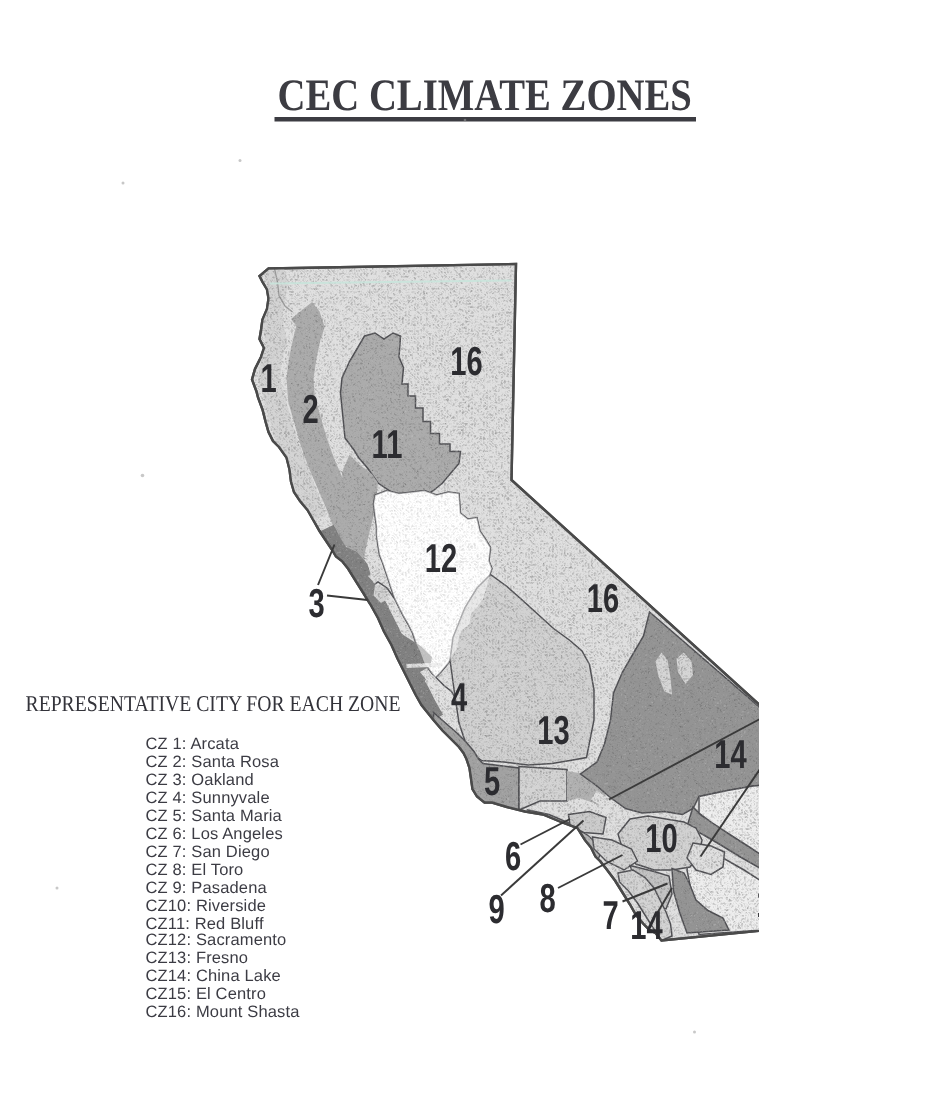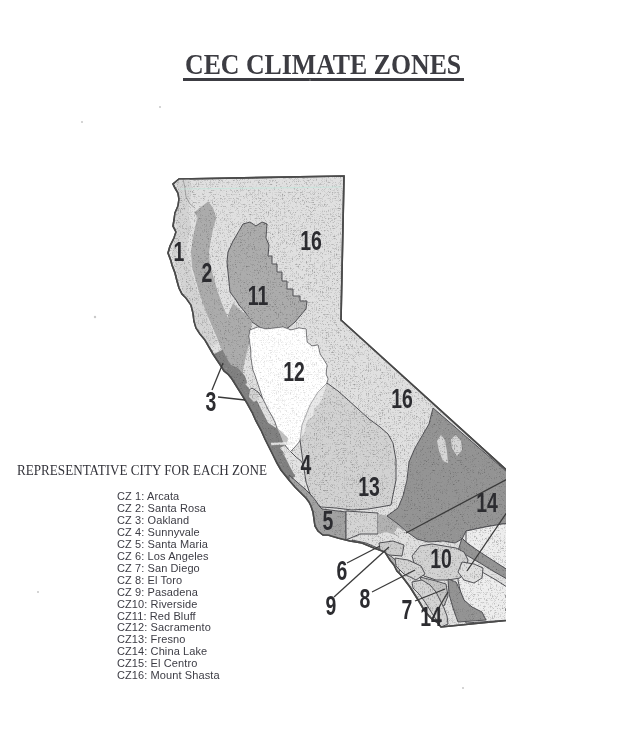--- a/index.html
+++ b/index.html
@@ -6,21 +6,21 @@
   #page{position:relative;width:506px;height:744px;overflow:hidden;background:#ffffff;
         font-family:"Liberation Sans",sans-serif;}
   #title{position:absolute;left:185px;top:49px;white-space:nowrap;
          font-family:"Liberation Serif",serif;font-weight:bold;font-size:30px;
          line-height:30px;color:#3c3c42;transform:scaleX(0.86);transform-origin:0 0;}
   #underline{position:absolute;left:183px;top:78px;width:281px;height:2.5px;background:#3c3c42;}
   #legendhdr{position:absolute;left:17px;top:463px;white-space:nowrap;
          font-family:"Liberation Serif",serif;font-size:15px;line-height:15px;color:#33333a;
          transform:scaleX(0.875);transform-origin:0 0;}
   #citylist{position:absolute;left:97px;top:491px;font-size:11px;color:#3c3c44;
-         line-height:11.95px;letter-spacing:0.1px;margin-left:20px;}
+         line-height:11.95px;letter-spacing:0.1px;}
   svg{position:absolute;left:0;top:0;}
 </style>
 </head>
 <body>
 <div id="page">
 
   <div id="title">CEC CLIMATE ZONES</div>
 
   <div id="underline"></div>
 

